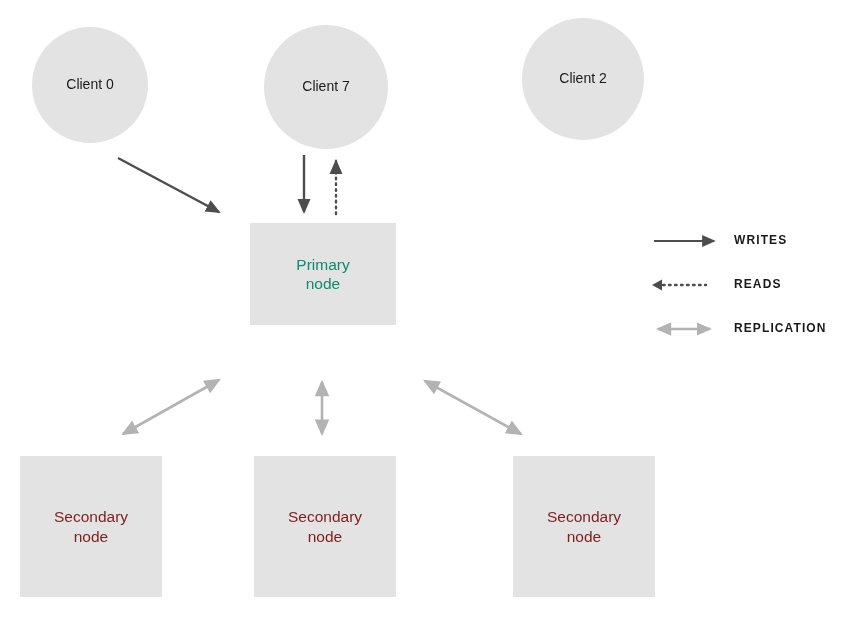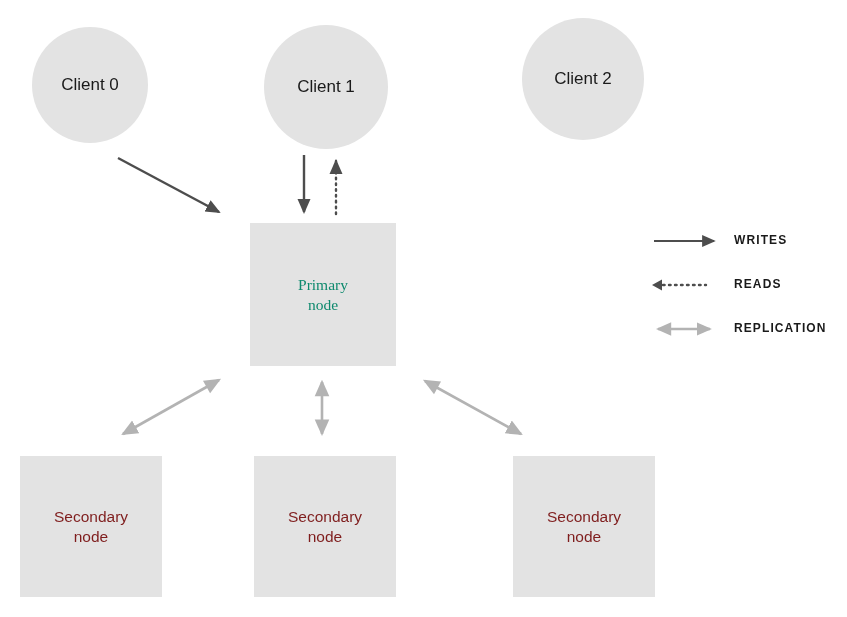--- a/index.html
+++ b/index.html
@@ -24,31 +24,30 @@
     background: #e3e3e3;
     display: flex;
     align-items: center;
     justify-content: center;
     text-align: center;
     line-height: 1.25;
   }
   .client-circle {
     border-radius: 50%;
     color: #1a1a1a;
-    font-size: 17px;
+    font-size: 14px;
   }
   .client0 { left: 32px;  top: 27px;  width: 116px; height: 116px; }
   .client1 { left: 264px; top: 25px;  width: 124px; height: 124px; }
   .client2 { left: 522px; top: 18px;  width: 122px; height: 122px; }
 
   .primary-box {
-    left: 250px; top: 223px; width: 146px; height: 143px;
+    left: 250px; top: 223px; width: 146px; height: 102px;
     color: #0f8a6e;
     font-size: 15.5px;
-    font-family: Liberation Serif, serif;
   }
   .secondary-box {
     color: #7f1d1d;
     font-size: 15.5px;
     width: 142px;
     height: 141px;
   }
   .sec-left   { left: 20px;  top: 456px; }
   .sec-middle { left: 254px; top: 456px; }
   .sec-right  { left: 513px; top: 456px; }
@@ -121,21 +120,21 @@
 
     <line x1="322" y1="382" x2="322" y2="434" stroke="#b3b3b3" stroke-width="2.6" marker-end="url(#head-gray)" marker-start="url(#head-gray-start)"></line>
 
     <line x1="425" y1="381" x2="521" y2="434" stroke="#b3b3b3" stroke-width="2.6" marker-end="url(#head-gray)" marker-start="url(#head-gray-start)"></line>
   </svg>
 
   <div class="node-shape client-circle client0">
     <span class="node-label">Client 0</span>
   </div>
   <div class="node-shape client-circle client1">
-    <span class="node-label">Client 1</span>
+    <span class="node-label">Client 7</span>
   </div>
   <div class="node-shape client-circle client2">
     <span class="node-label">Client 2</span>
   </div>
 
   <div class="node-shape primary-box">
     <span class="node-label">Primary
 node</span>
   </div>
 

